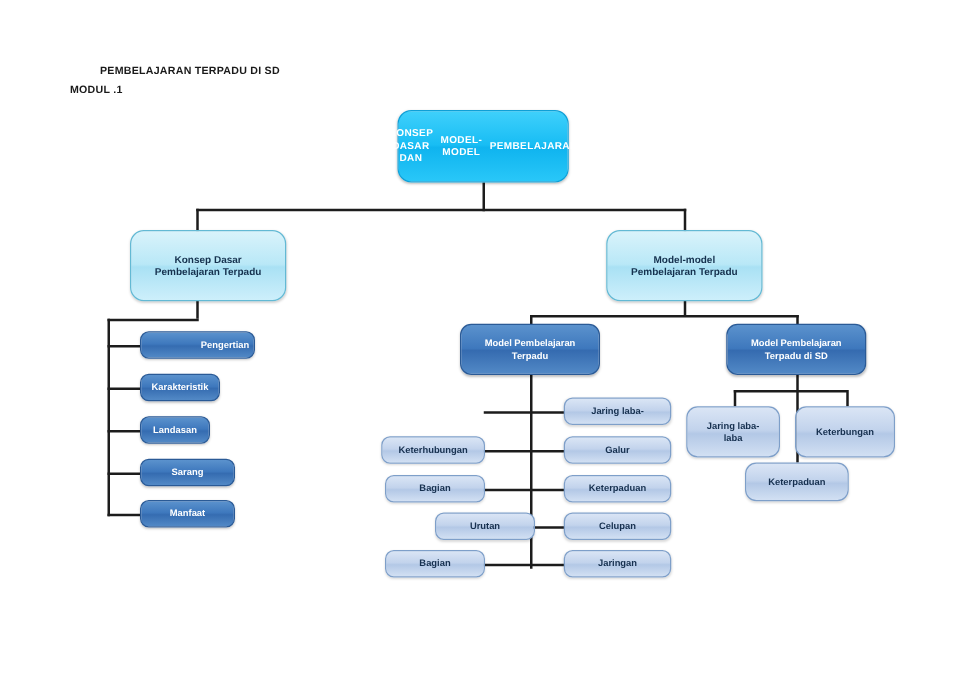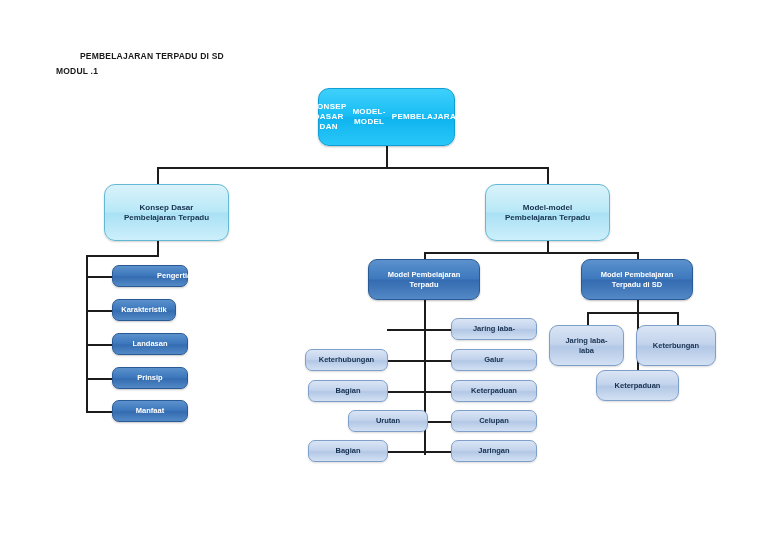--- a/index.html
+++ b/index.html
@@ -135,31 +135,31 @@
   <div class="node n-l2" style="left:104px;top:184px;width:125px;height:57px;flex-direction:column;">
     <span>Konsep Dasar</span>
     <span>Pembelajaran Terpadu</span>
   </div>
 
   <div class="node n-l2" style="left:485px;top:184px;width:125px;height:57px;flex-direction:column;">
     <span>Model-model</span>
     <span>Pembelajaran Terpadu</span>
   </div>
 
-  <div class="node n-pill" style="left:112px;top:265px;width:76px;height:22px;padding-left:44px;">
+  <div class="node n-pill" style="left:112px;top:265px;width:92px;height:22px;padding-left:44px;">
     <span>Pengertian</span>
   </div>
   <div class="node n-pill" style="left:112px;top:299px;width:64px;height:22px;">
     <span>Karakteristik</span>
   </div>
-  <div class="node n-pill" style="left:112px;top:333px;width:76px;height:22px;">
+  <div class="node n-pill" style="left:112px;top:333px;width:56px;height:22px;">
     <span>Landasan</span>
   </div>
   <div class="node n-pill" style="left:112px;top:367px;width:76px;height:22px;">
-    <span>Prinsip</span>
+    <span>Sarang</span>
   </div>
   <div class="node n-pill" style="left:112px;top:400px;width:76px;height:22px;">
     <span>Manfaat</span>
   </div>
 
   <div class="node n-branch" style="left:368px;top:259px;width:112px;height:41px;flex-direction:column;border-radius:9px;">
     <span>Model Pembelajaran</span>
     <span>Terpadu</span>
   </div>
 

